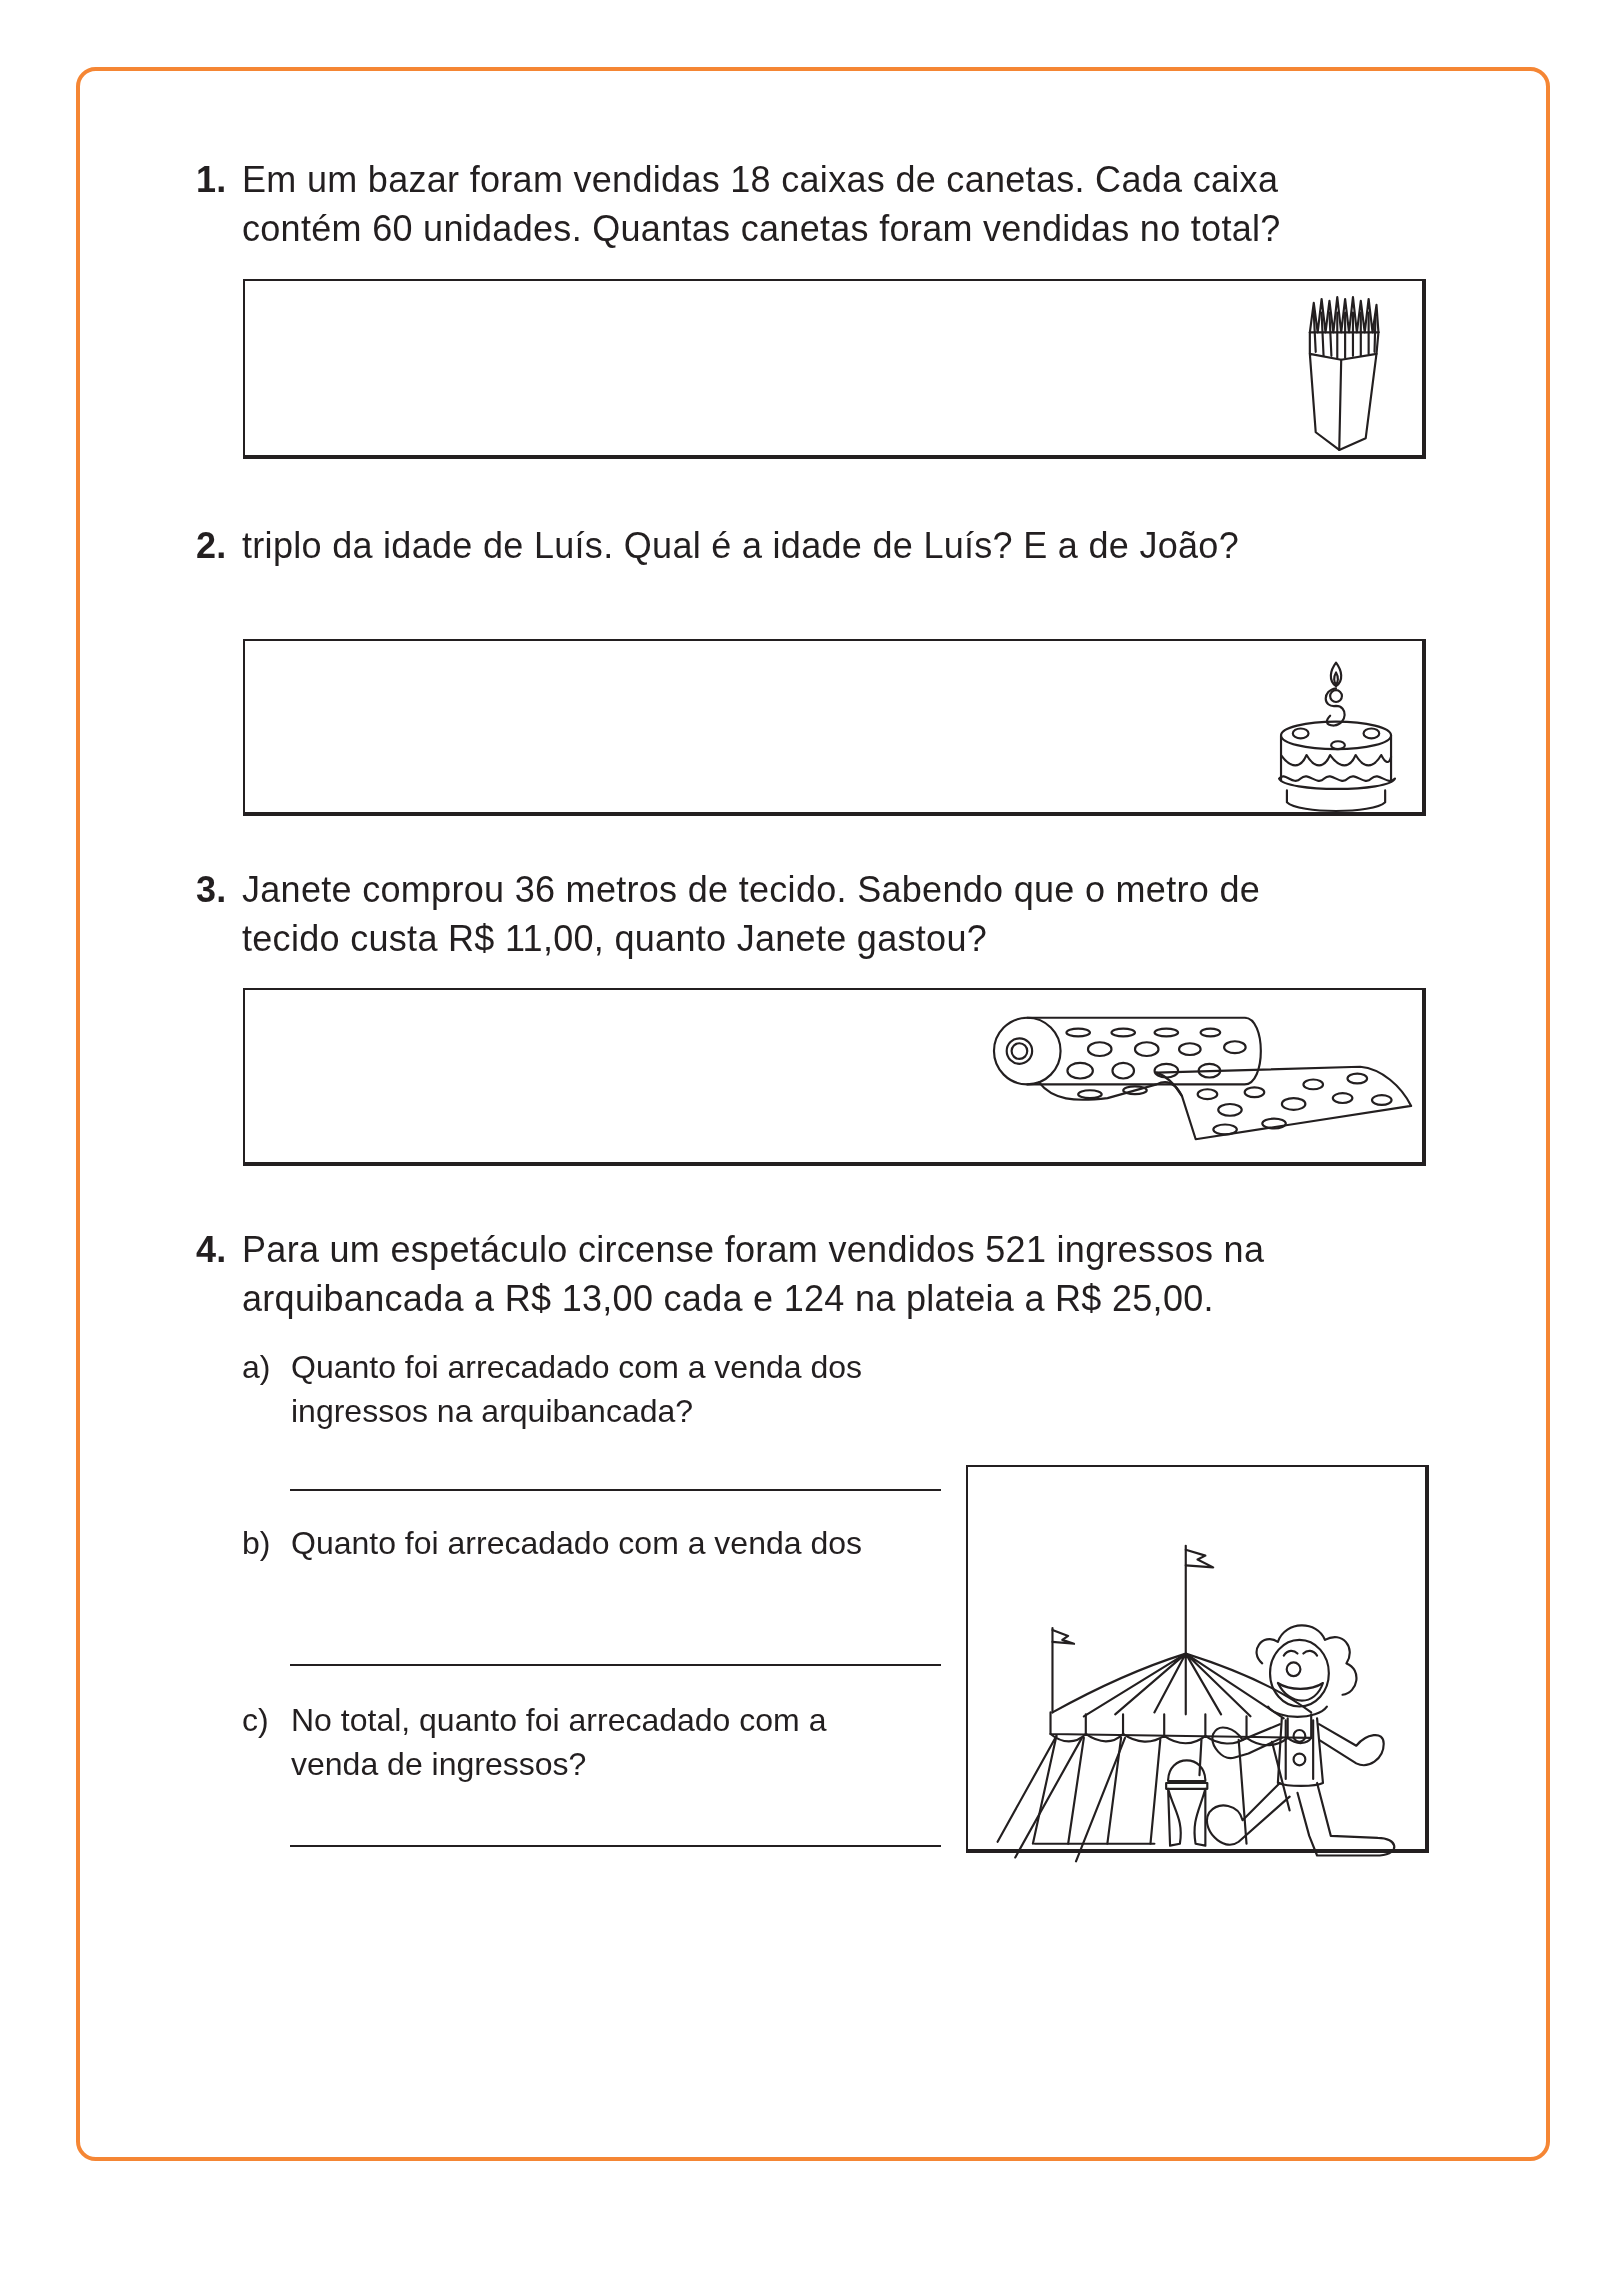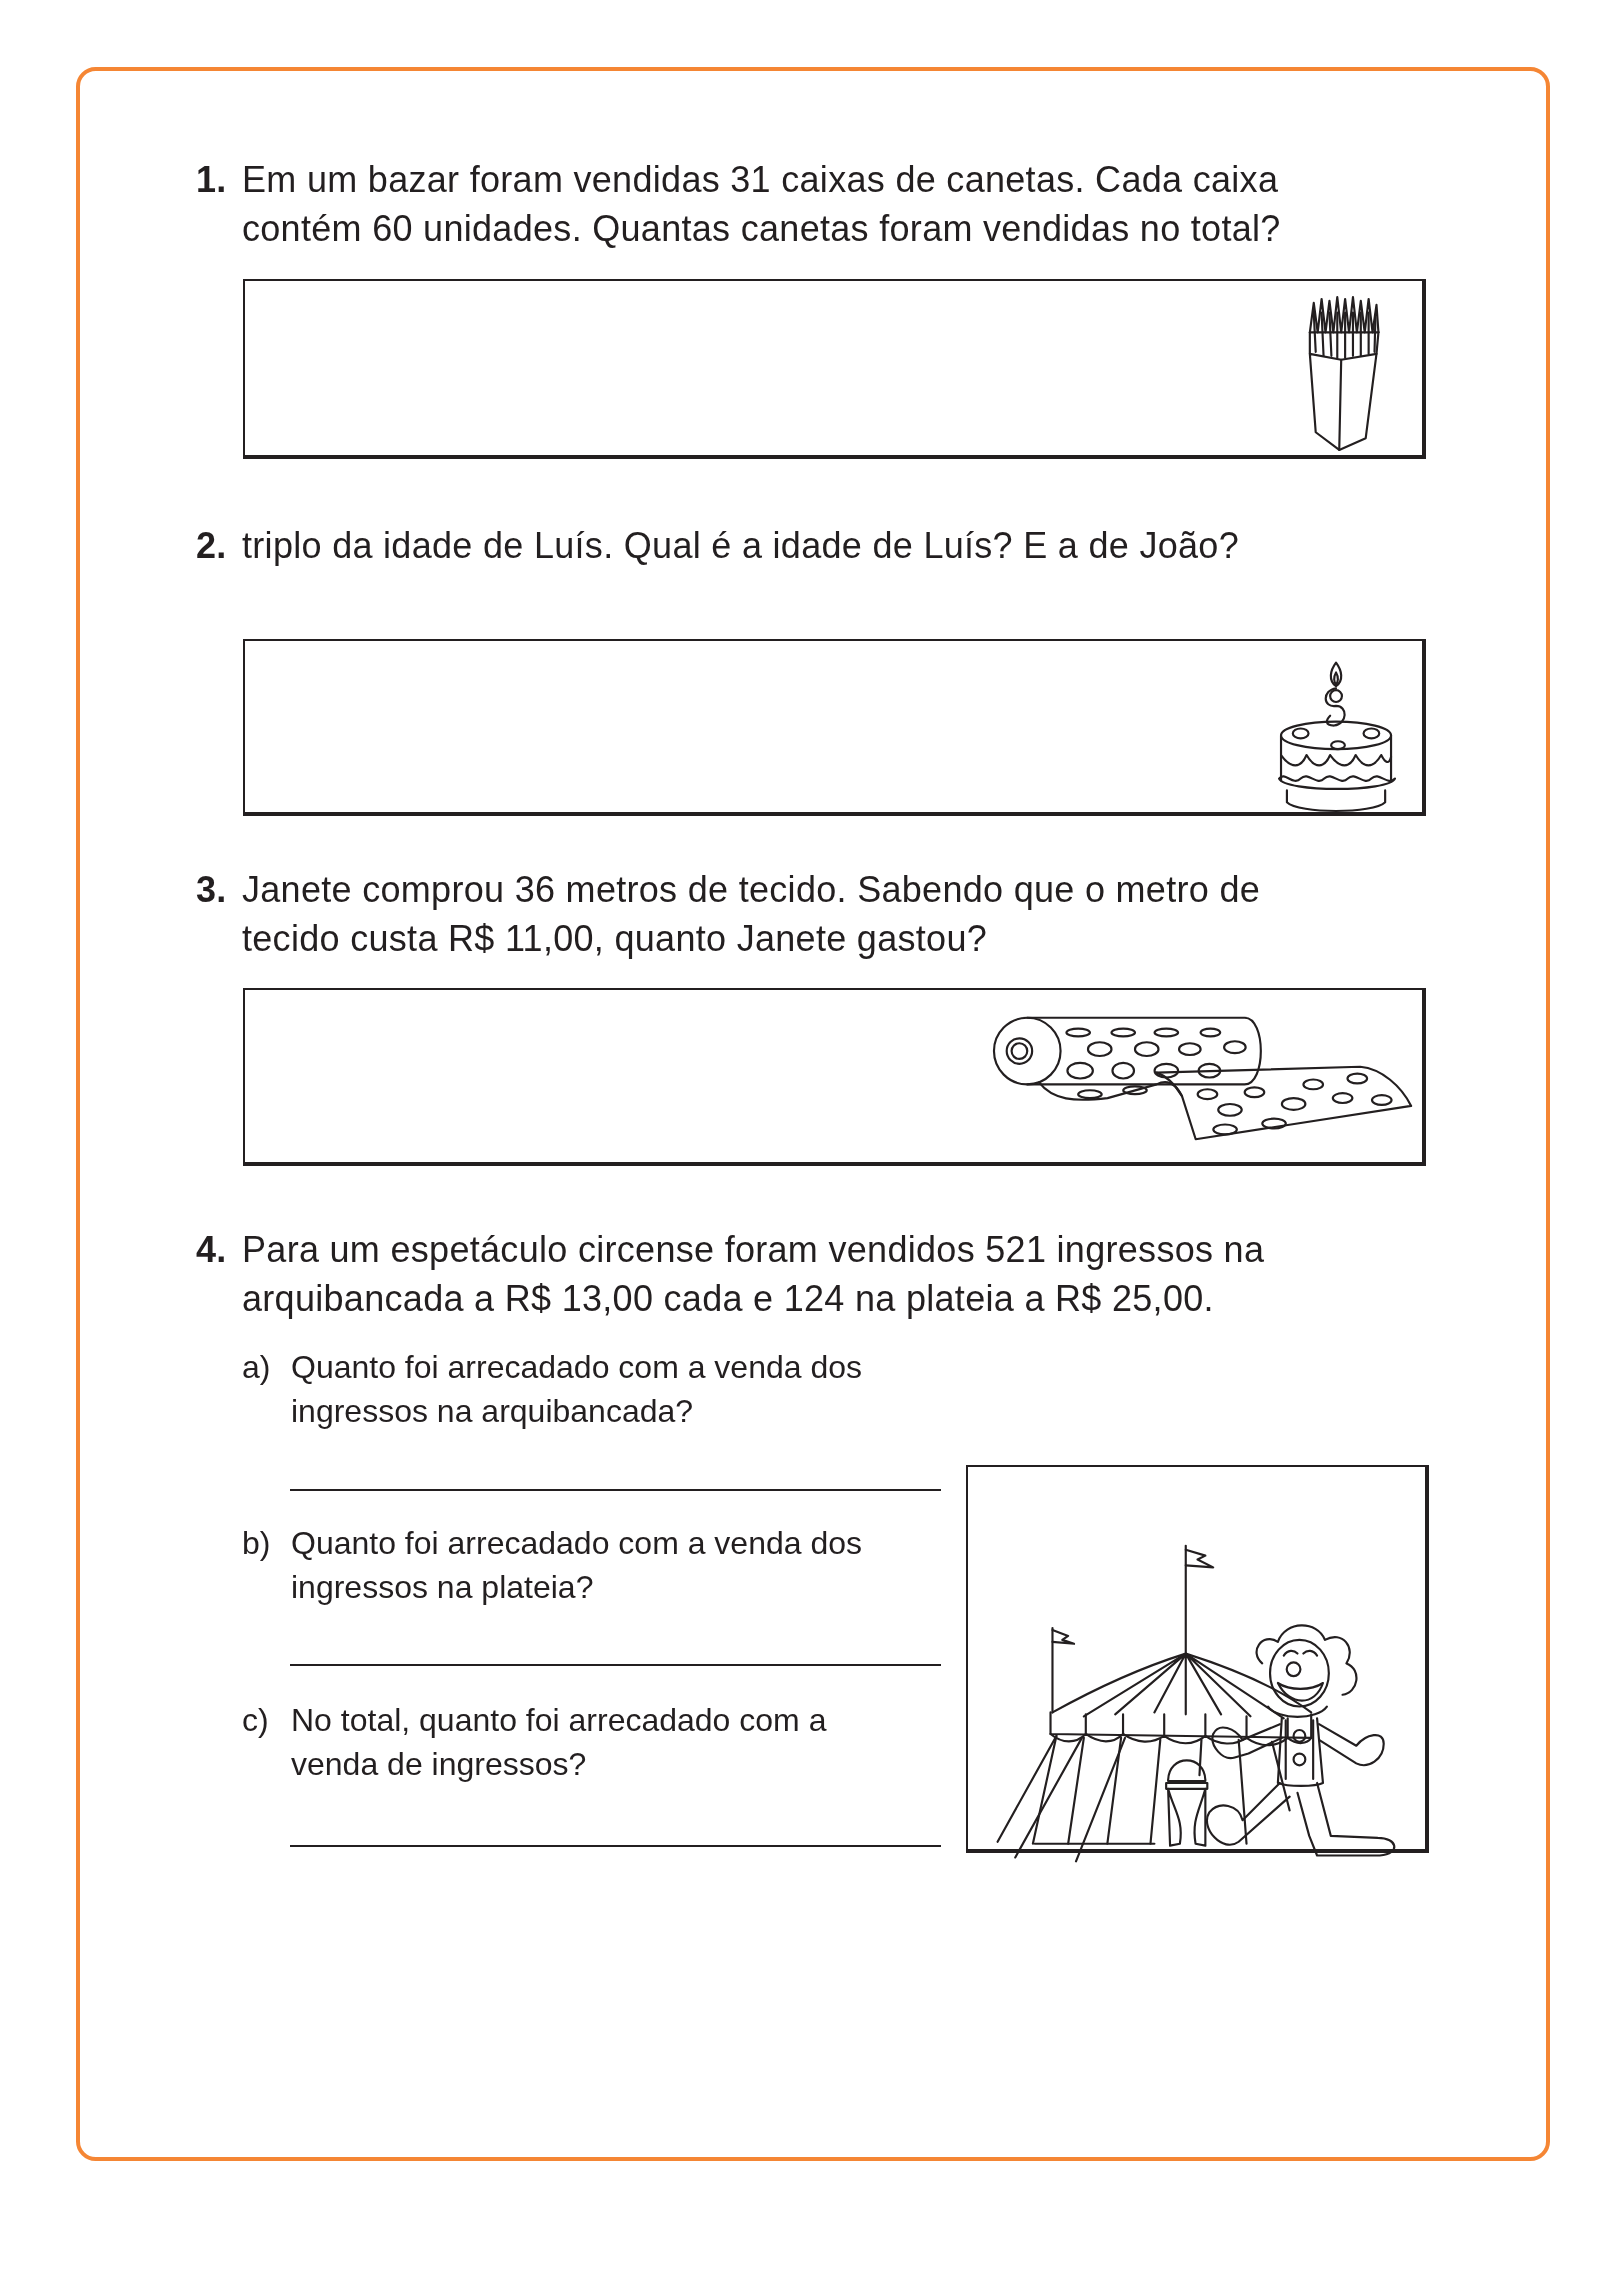--- a/index.html
+++ b/index.html
@@ -18,21 +18,21 @@
   svg{position:absolute;overflow:visible;}
   svg *{fill:none;stroke:#231f20;stroke-width:2.2;stroke-linejoin:round;stroke-linecap:round;}
 </style>
 </head>
 <body>
 
 <div class="frame"></div>
 
 <div class="q" style="top:155px;">
   <span class="num">1.</span>
-  <span class="line">Em um bazar foram vendidas 31 caixas de canetas. Cada caixa</span>
+  <span class="line">Em um bazar foram vendidas 18 caixas de canetas. Cada caixa</span>
   <span class="line">contém 60 unidades. Quantas canetas foram vendidas no total?</span>
 </div>
 <div class="box" style="left:243px;top:279px;width:1183px;height:180px;">
   <svg style="left:1057px;top:11.8px;" width="98" height="157" viewBox="0 0 100 160">
     <path d="M8 62 L14 142 L38 160 L65 148 L76 62 L40 68 Z"></path>
     <path d="M40 68 L38 160"></path>
     <path d="M8 62 L8 40 M76 62 L78 40"></path>
     <path d="M8 40 L12 10 L16 40 M16 40 L20 6 L24 40 M24 40 L28 8 L32 40 M32 40 L36 4 L40 40 M40 40 L44 6 L48 40 M48 40 L52 4 L56 40 M56 40 L60 8 L64 40 M64 40 L68 6 L72 40 M72 40 L76 12 L78 40"></path>
     <path d="M12 20 L14 60 M20 20 L22 64 M28 20 L30 64 M36 20 L36 66 M44 20 L44 66 M52 20 L52 64 M60 20 L60 64 M68 20 L68 62 M75 22 L74 60"></path>
     <path d="M8 40 L78 40"></path>
@@ -109,21 +109,20 @@
 <div class="sub" style="top:1345px;">
   <span class="lbl">a)</span>
   <span class="line">Quanto foi arrecadado com a venda dos</span>
   <span class="line">ingressos na arquibancada?</span>
 </div>
 <div class="ansline" style="top:1489px;"></div>
 
 <div class="sub" style="top:1521px;">
   <span class="lbl">b)</span>
   <span class="line">Quanto foi arrecadado com a venda dos</span>
-  <span class="line">ingressos na plateia?</span>
 </div>
 <div class="ansline" style="top:1664px;"></div>
 
 <div class="sub" style="top:1698px;">
   <span class="lbl">c)</span>
   <span class="line">No total, quanto foi arrecadado com a</span>
   <span class="line">venda de ingressos?</span>
 </div>
 <div class="ansline" style="top:1845px;"></div>
 

